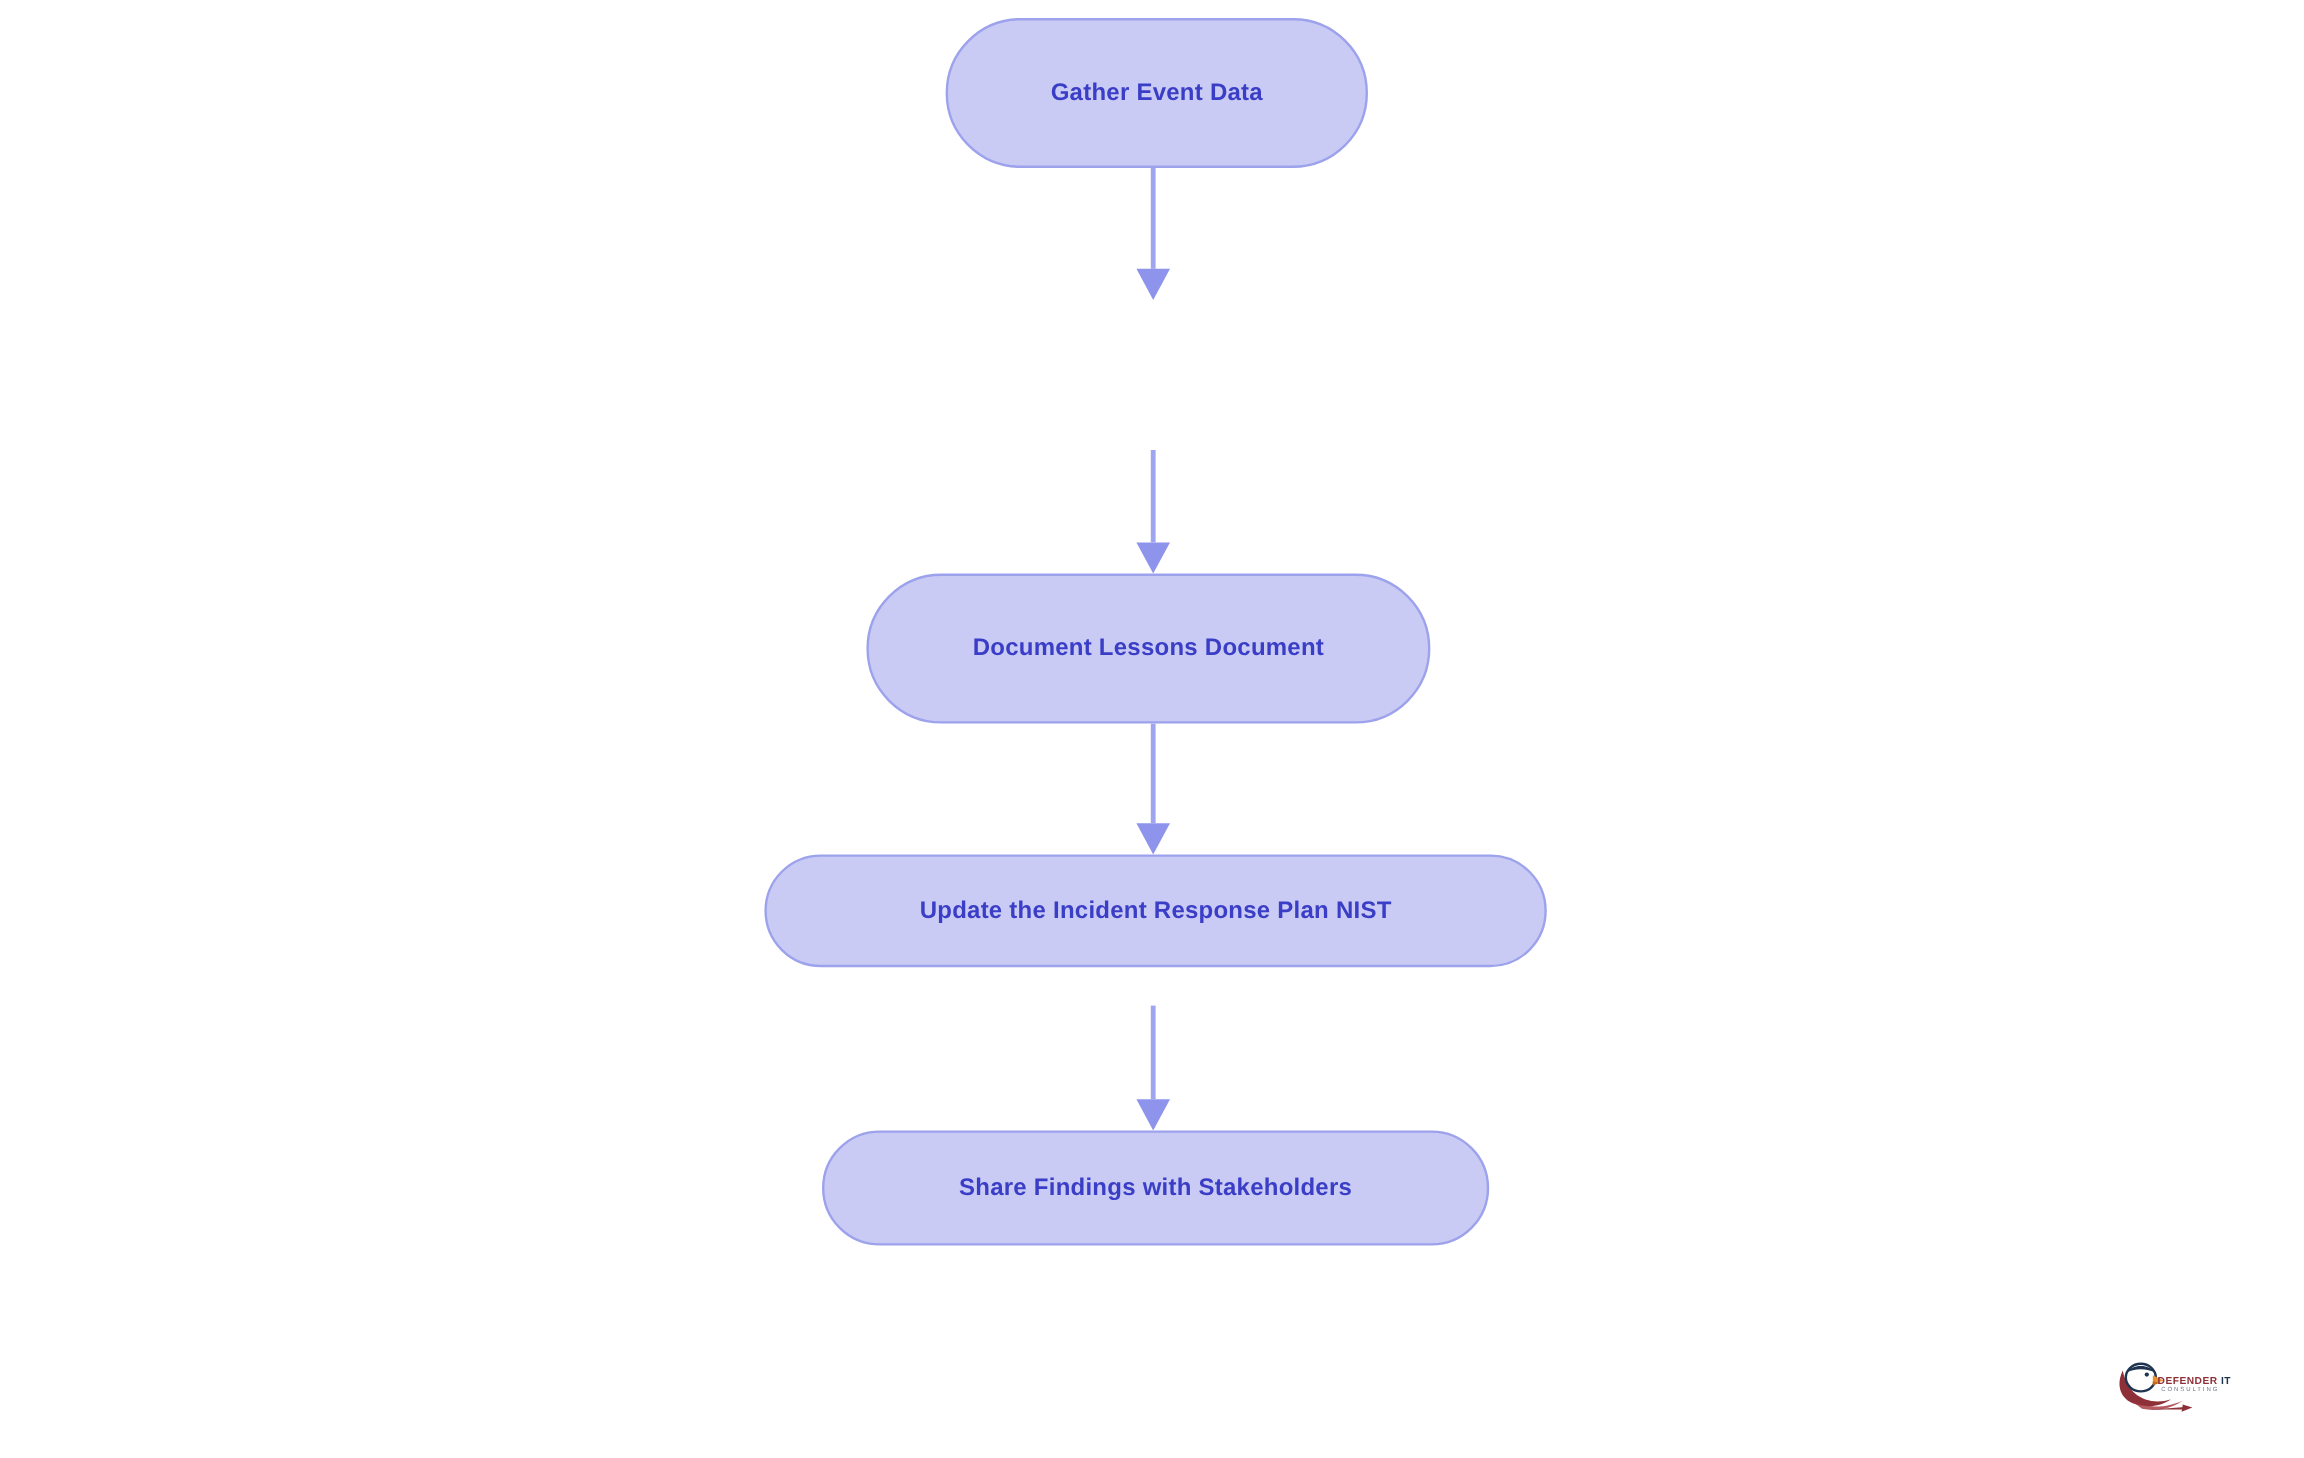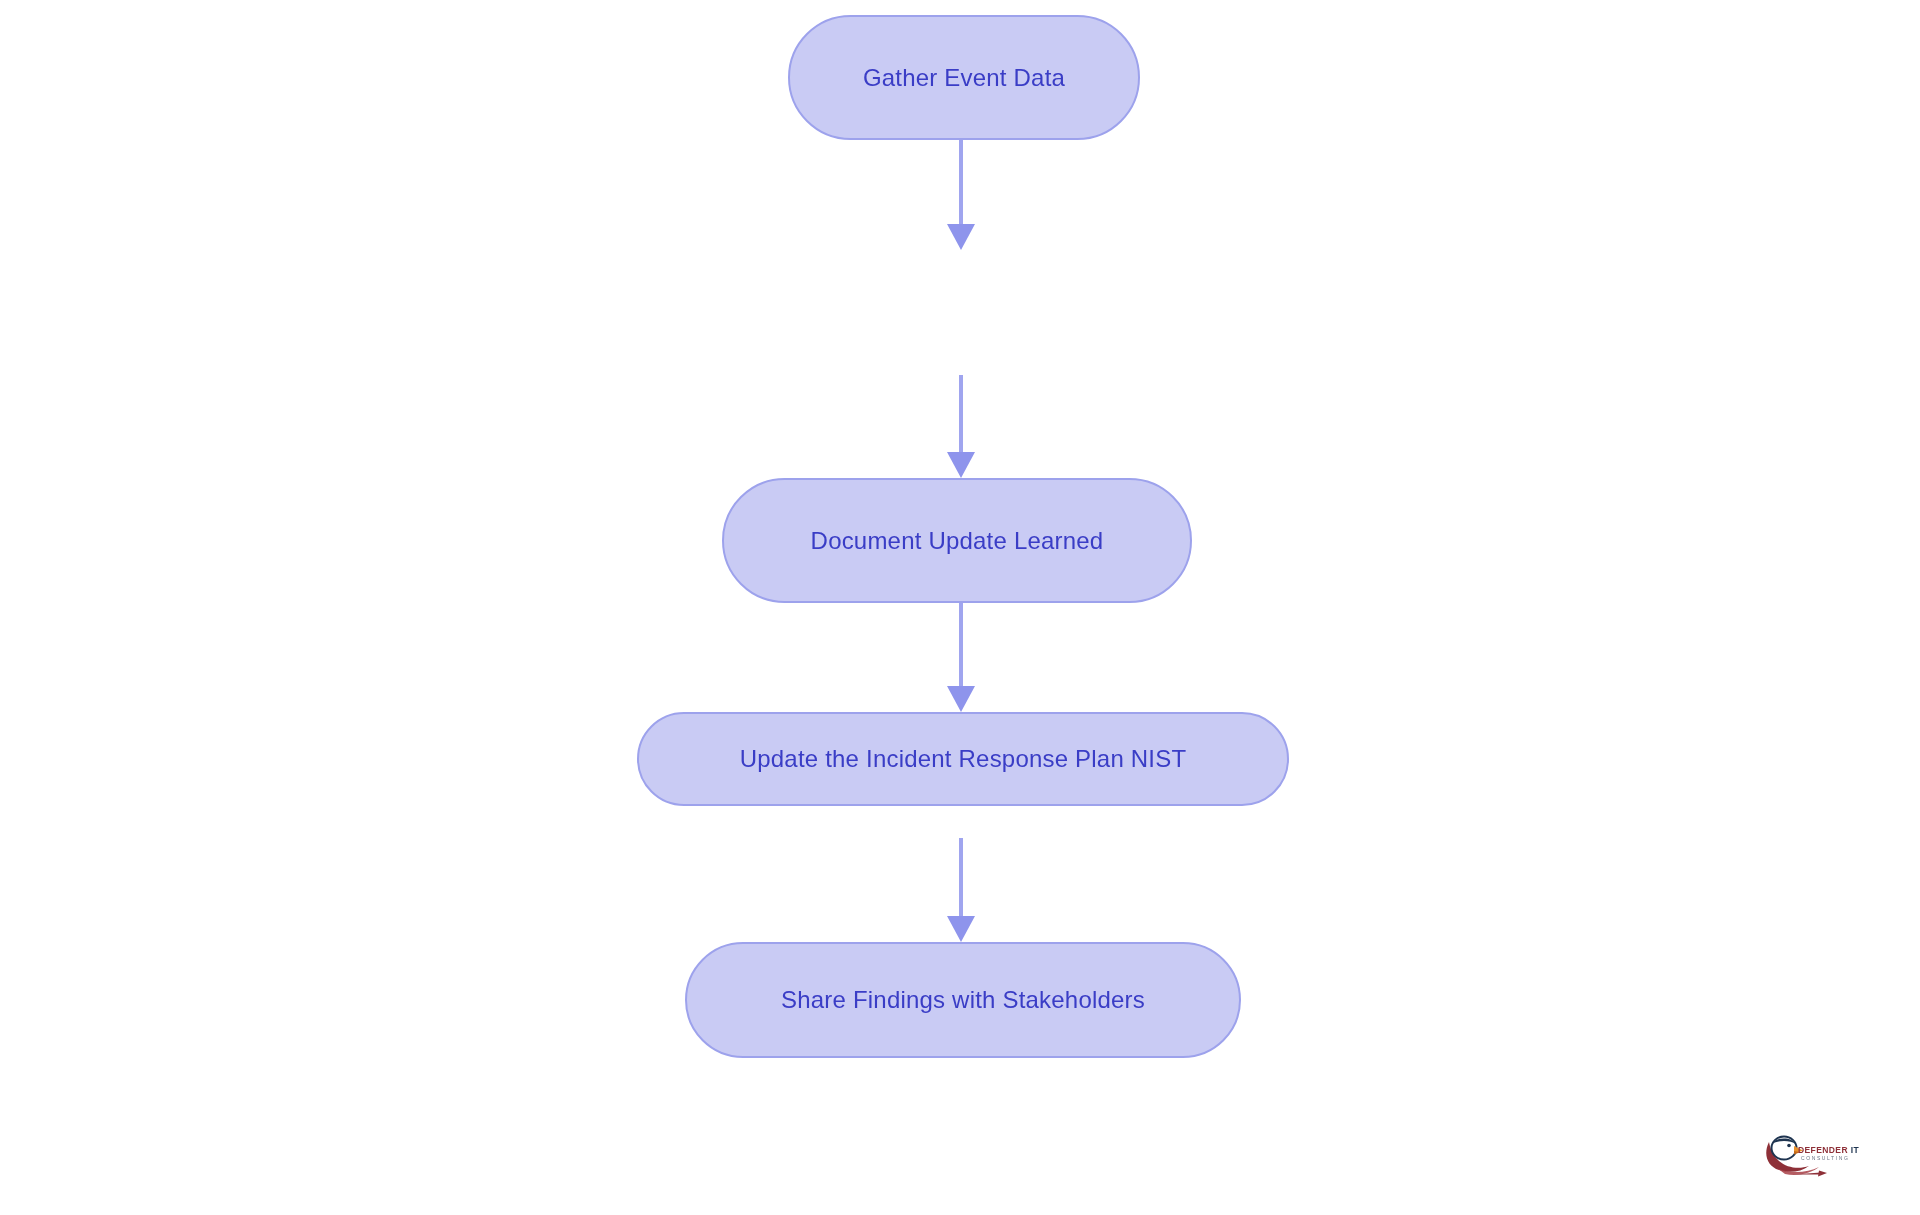--- a/index.html
+++ b/index.html
@@ -17,31 +17,31 @@
   }
   .node {
     position: absolute;
     display: flex;
     align-items: center;
     justify-content: center;
     background: var(--node-fill, #c9cbf4);
     border: 2px solid var(--node-border, #9da2ec);
     border-radius: 64px;
     color: var(--node-text, #3a3dc6);
-    font-size: 24px;
-    font-weight: 400;
+    font-size: 20px;
+    font-weight: 700;
     letter-spacing: 0.2px;
     text-align: center;
     box-sizing: border-box;
   }
   .node-1 { left: 788px; top: 15px;  width: 352px; height: 125px; }
   .node-2 { left: 699px; top: 250px; width: 528px; height: 125px; }
   .node-3 { left: 722px; top: 478px; width: 470px; height: 125px; }
   .node-4 { left: 637px; top: 712px; width: 652px; height: 94px; }
-  .node-5 { left: 685px; top: 942px; width: 556px; height: 116px; }
+  .node-5 { left: 685px; top: 942px; width: 556px; height: 96px; }
 
   .arrow {
     position: absolute;
     left: 947px;
     width: 28px;
     display: flex;
     flex-direction: column;
     align-items: center;
   }
   .arrow .shaft {
@@ -109,21 +109,21 @@
     <div class="head"></div>
   </div>
 
 
   <div class="arrow arrow-2">
     <div class="shaft"></div>
     <div class="head"></div>
   </div>
 
   <div class="node node-3">
-    <span>Document Update Learned</span>
+    <span>Document Lessons Document</span>
   </div>
 
   <div class="arrow arrow-3">
     <div class="shaft"></div>
     <div class="head"></div>
   </div>
 
   <div class="node node-4">
     <span>Update the Incident Response Plan NIST</span>
   </div>

